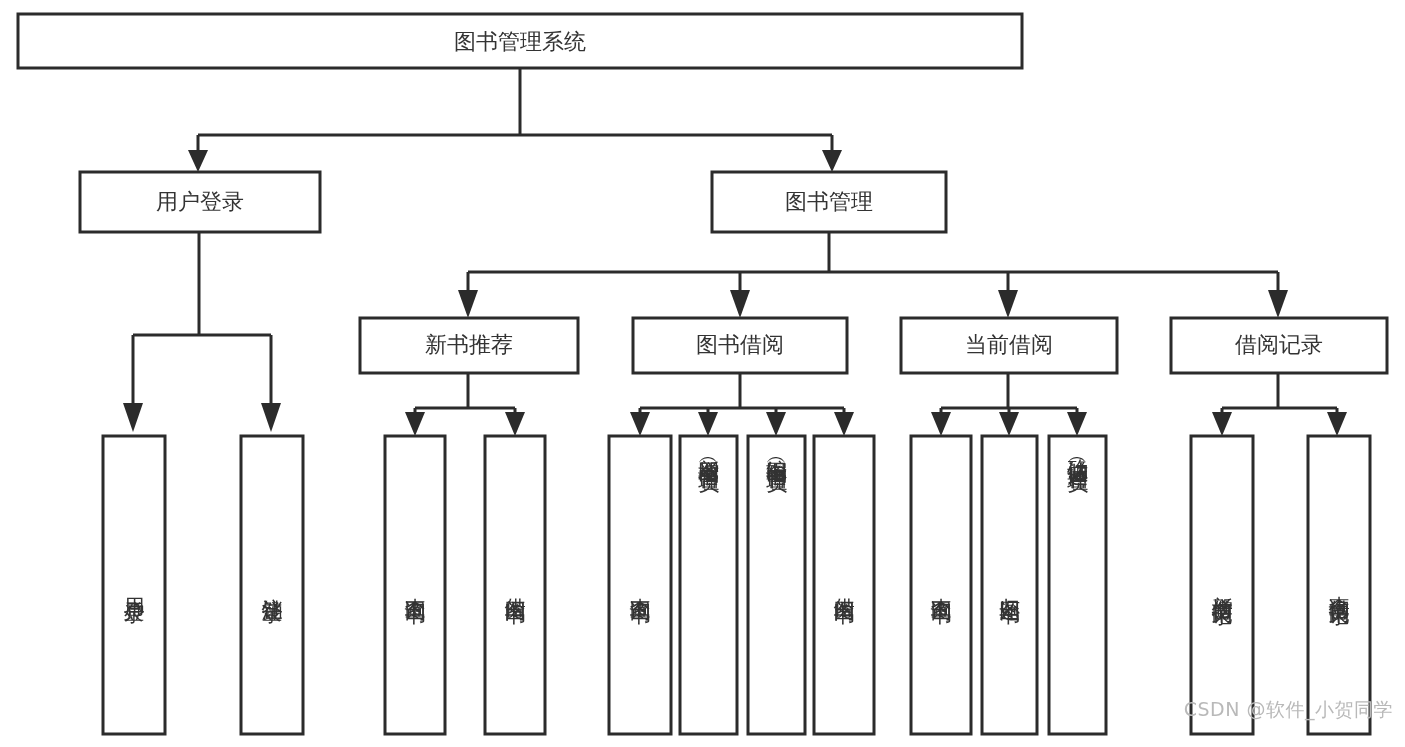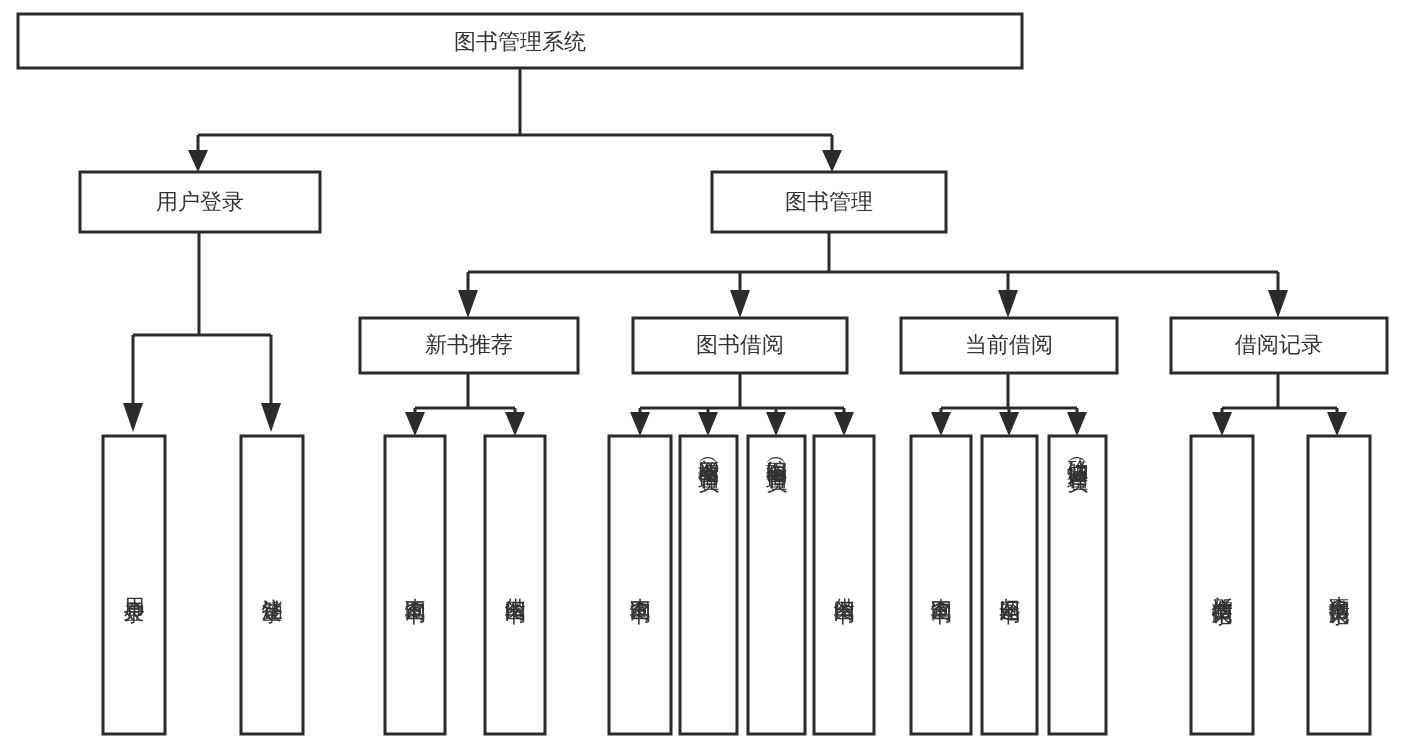--- a/index.html
+++ b/index.html
@@ -247,14 +247,15 @@
   </div>
 
   <div class="leaf-label-wrap" style="left:1191px; top:436px; width:62px; height:298px;">
     <span class="leaf-label">新增借阅记录</span>
   </div>
 
   <div class="leaf-label-wrap" style="left:1308px; top:436px; width:62px; height:298px;">
     <span class="leaf-label">查询借阅记录</span>
   </div>
 
+  <div class="watermark">CSDN @软件_小贺同学</div>
 
 </div>
 
 </body></html>

